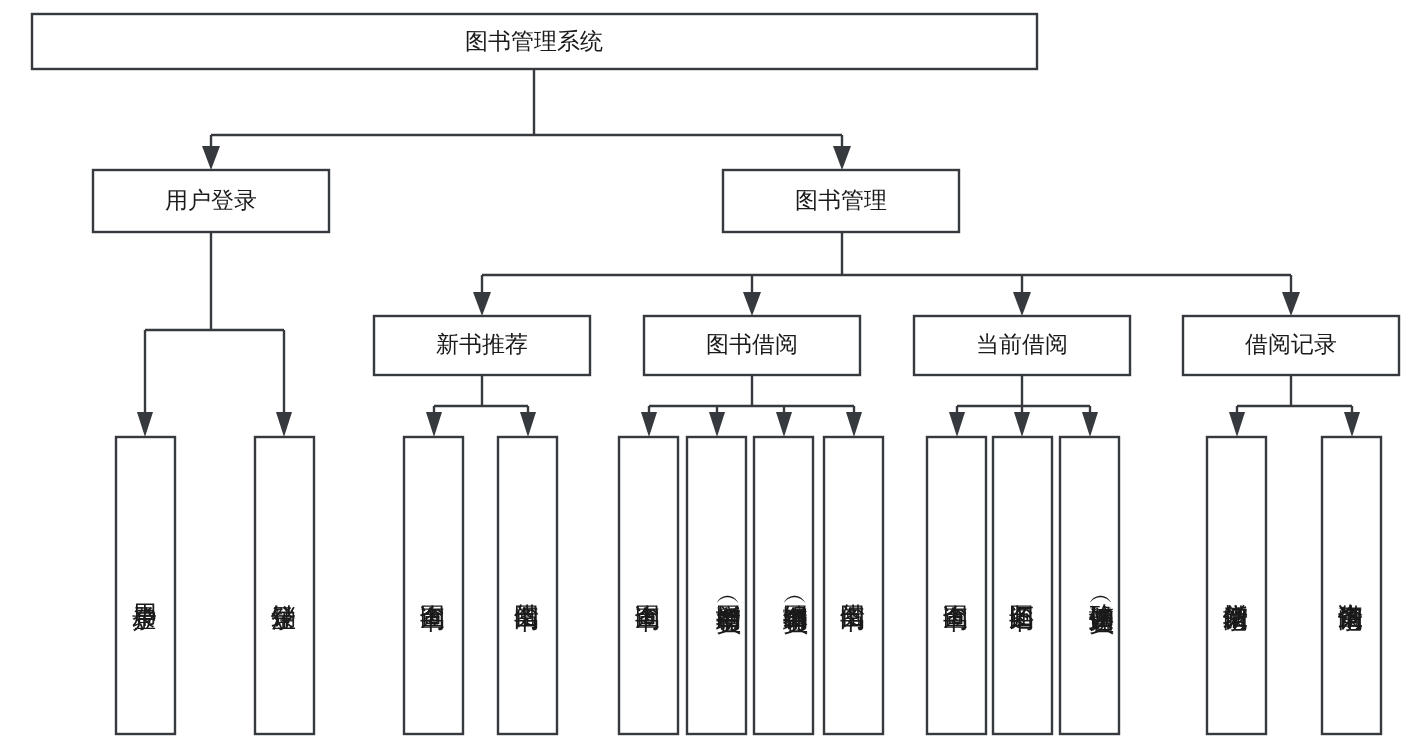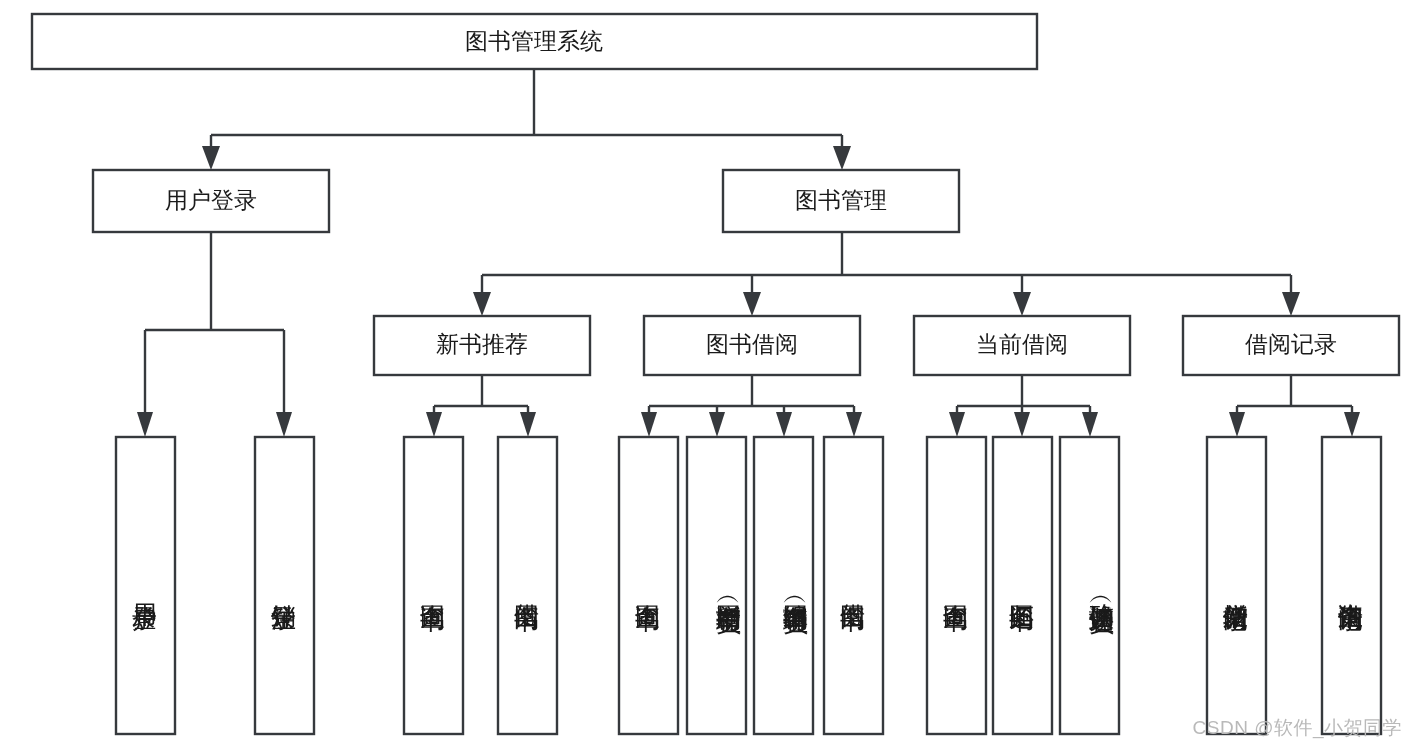--- a/index.html
+++ b/index.html
@@ -197,14 +197,13 @@
   <div class="leaf-text-wrap" style="left:742px; top:437px; width:59px; height:297px; align-items:flex-start; padding-top:6px; box-sizing:border-box;">编辑图书（管理员）</div>
   <div class="leaf-text-wrap" style="left:812px; top:437px; width:59px; height:297px;">借阅图书</div>
 
   <div class="leaf-text-wrap" style="left:915px; top:437px; width:59px; height:297px;">查询图书</div>
   <div class="leaf-text-wrap" style="left:981px; top:437px; width:59px; height:297px;">归还图书</div>
   <div class="leaf-text-wrap" style="left:1048px; top:437px; width:59px; height:297px; align-items:flex-start; padding-top:6px; box-sizing:border-box;">确认归还（管理员）</div>
 
   <div class="leaf-text-wrap" style="left:1195px; top:437px; width:59px; height:297px;">新增借阅记录</div>
   <div class="leaf-text-wrap" style="left:1310px; top:437px; width:59px; height:297px;">查询借阅记录</div>
 
-  <div id="watermark">CSDN @软件_小贺同学</div>
 </div>
 
 </body></html>

